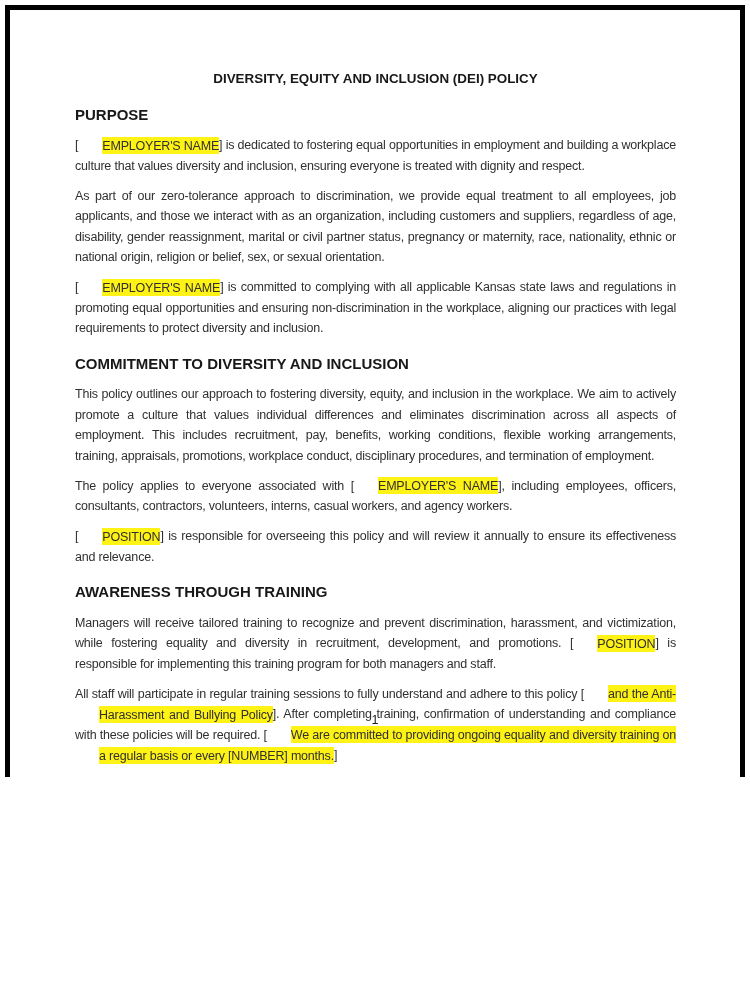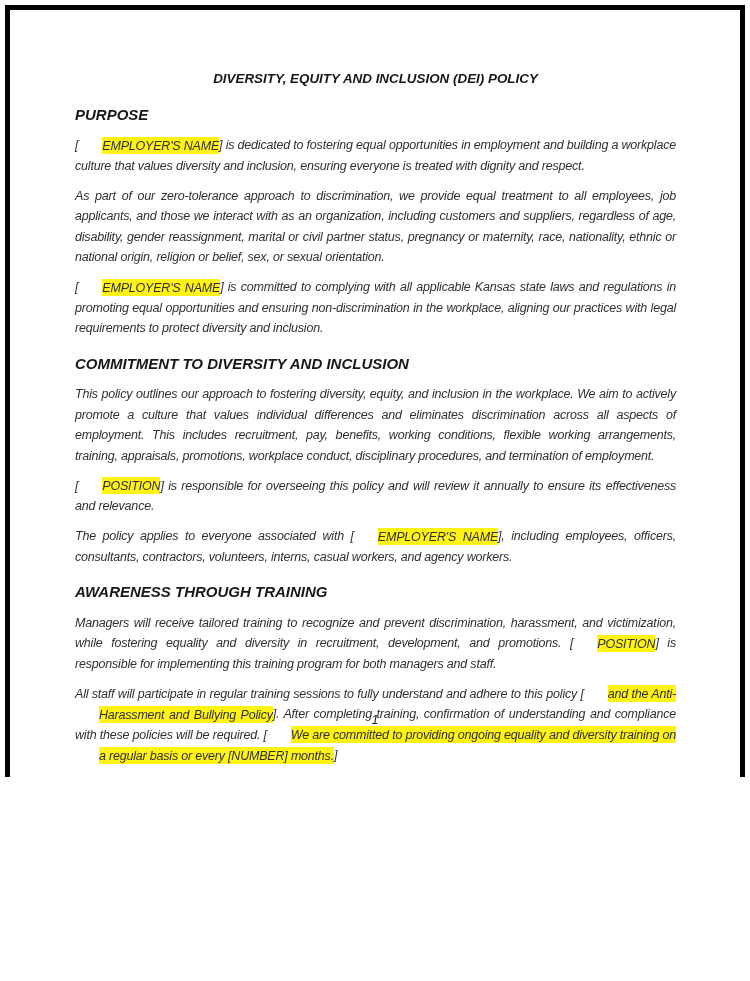--- a/index.html
+++ b/index.html
@@ -14,21 +14,20 @@
   body {
     width: 750px; height: 981px;
     background: var(--page-background);
     font-family: "Liberation Sans", "DejaVu Sans", sans-serif;
   }
   .sheet {
     position: relative;
     width: 750px; height: 777px;
     background: var(--page-background);
     overflow: hidden;
-    font-style: italic;
   }
   .frame {
     position: absolute; top: 5px; left: 5px;
     width: 740px; height: 971px;
     border: 5px solid var(--border);
     pointer-events: none;
   }
   .content {
     position: absolute; top: 69px; left: 75px; width: 601px;
     color: var(--body-text);
@@ -74,23 +73,23 @@
     <p class="para"><span>[</span><mark class="hl">EMPLOYER'S NAME</mark><span>] is dedicated to fostering equal opportunities in employment and building a workplace culture that values diversity and inclusion, ensuring everyone is treated with dignity and respect.</span></p>
 
     <p class="para"><span>As part of our zero-tolerance approach to discrimination, we provide equal treatment to all employees, job applicants, and those we interact with as an organization, including customers and suppliers, regardless of age, disability, gender reassignment, marital or civil partner status, pregnancy or maternity, race, nationality, ethnic or national origin, religion or belief, sex, or sexual orientation.</span></p>
 
     <p class="para"><span>[</span><mark class="hl">EMPLOYER'S NAME</mark><span>] is committed to complying with all applicable Kansas state laws and regulations in promoting equal opportunities and ensuring non-discrimination in the workplace, aligning our practices with legal requirements to protect diversity and inclusion.</span></p>
 
     <h2 class="heading">COMMITMENT TO DIVERSITY AND INCLUSION</h2>
 
     <p class="para"><span>This policy outlines our approach to fostering diversity, equity, and inclusion in the workplace. We aim to actively promote a culture that values individual differences and eliminates discrimination across all aspects of employment. This includes recruitment, pay, benefits, working conditions, flexible working arrangements, training, appraisals, promotions, workplace conduct, disciplinary procedures, and termination of employment.</span></p>
 
+    <p class="para"><span>The policy applies to everyone associated with [</span><mark class="hl">EMPLOYER'S NAME</mark><span>], including employees, officers, consultants, contractors, volunteers, interns, casual workers, and agency workers.</span></p>
+
     <p class="para"><span>[</span><mark class="hl">POSITION</mark><span>] is responsible for overseeing this policy and will review it annually to ensure its effectiveness and relevance.</span></p>
-
-    <p class="para"><span>The policy applies to everyone associated with [</span><mark class="hl">EMPLOYER'S NAME</mark><span>], including employees, officers, consultants, contractors, volunteers, interns, casual workers, and agency workers.</span></p>
 
 
     <h2 class="heading">AWARENESS THROUGH TRAINING</h2>
 
     <p class="para"><span>Managers will receive tailored training to recognize and prevent discrimination, harassment, and victimization, while fostering equality and diversity in recruitment, development, and promotions. [</span><mark class="hl">POSITION</mark><span>] is responsible for implementing this training program for both managers and staff.</span></p>
 
     <p class="para"><span>All staff will participate in regular training sessions to fully understand and adhere to this policy [</span><mark class="hl">and the Anti-Harassment and Bullying Policy</mark><span>]. After completing training, confirmation of understanding and compliance with these policies will be required. [</span><mark class="hl">We are committed to providing ongoing equality and diversity training on a regular basis or every [NUMBER] months.</mark><span>]</span></p>
 
     <h2 class="heading">UPHOLDING NAME TREATMENT</h2>
 

